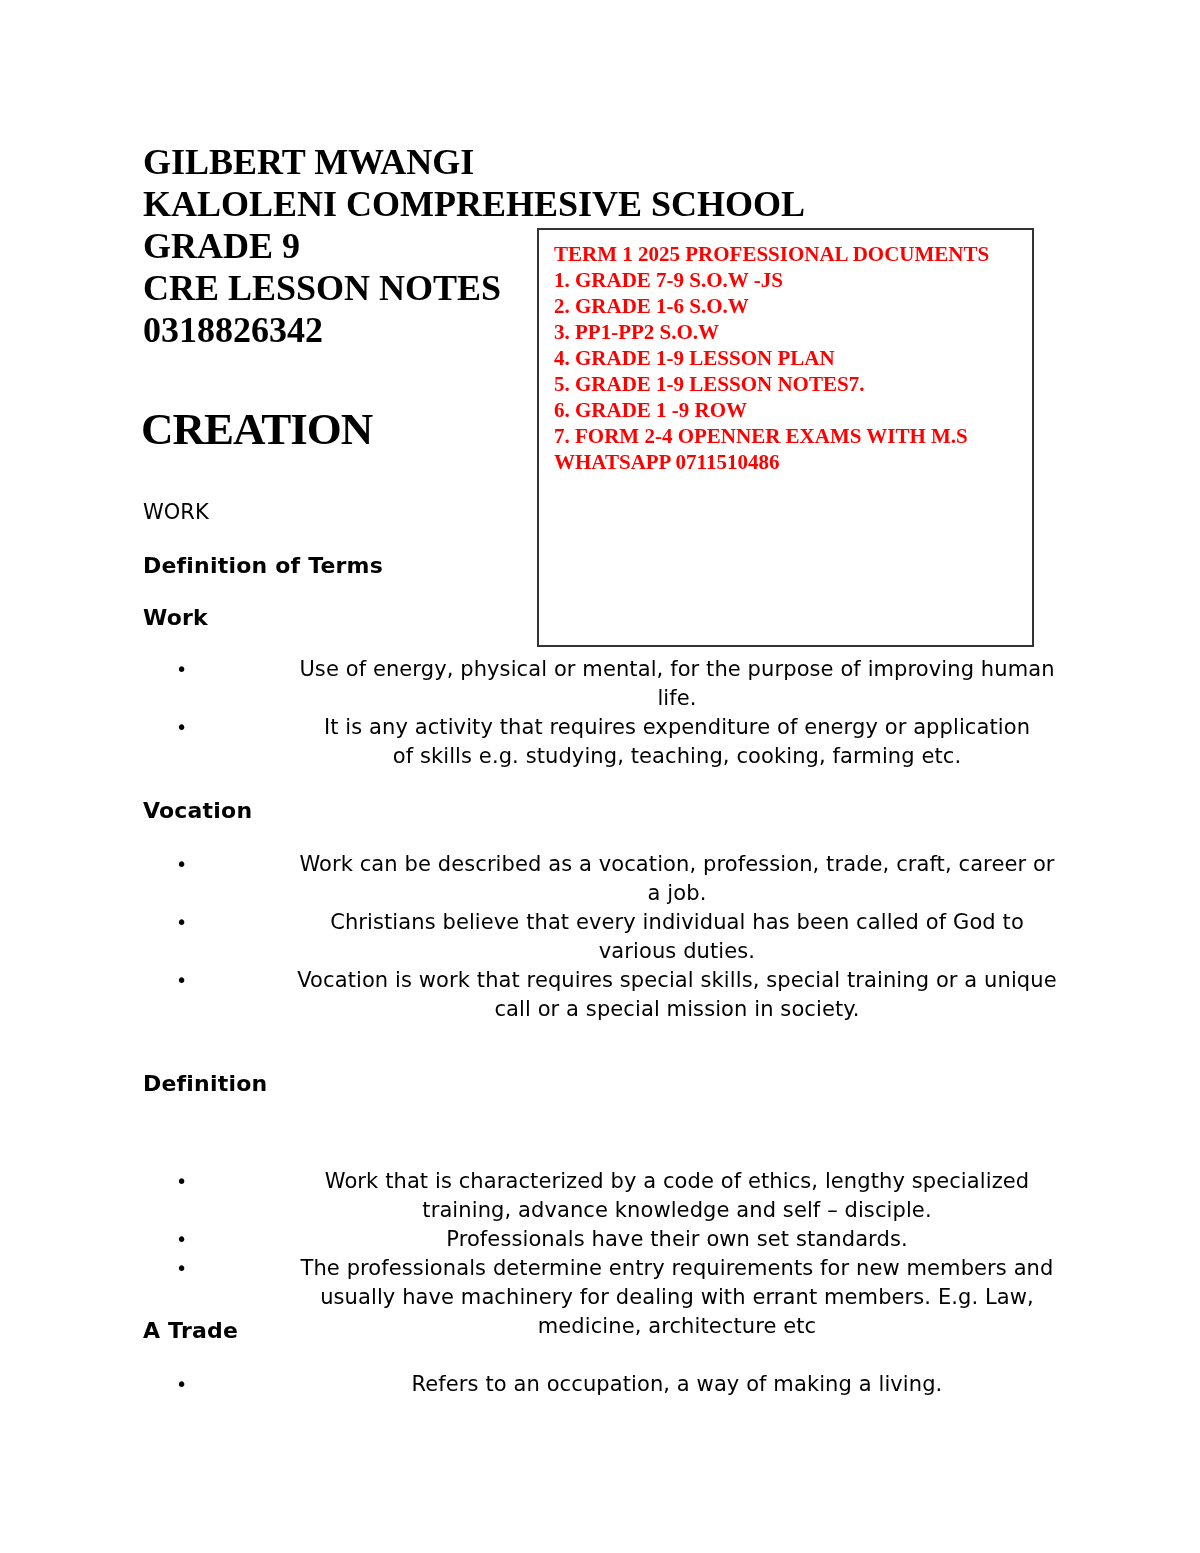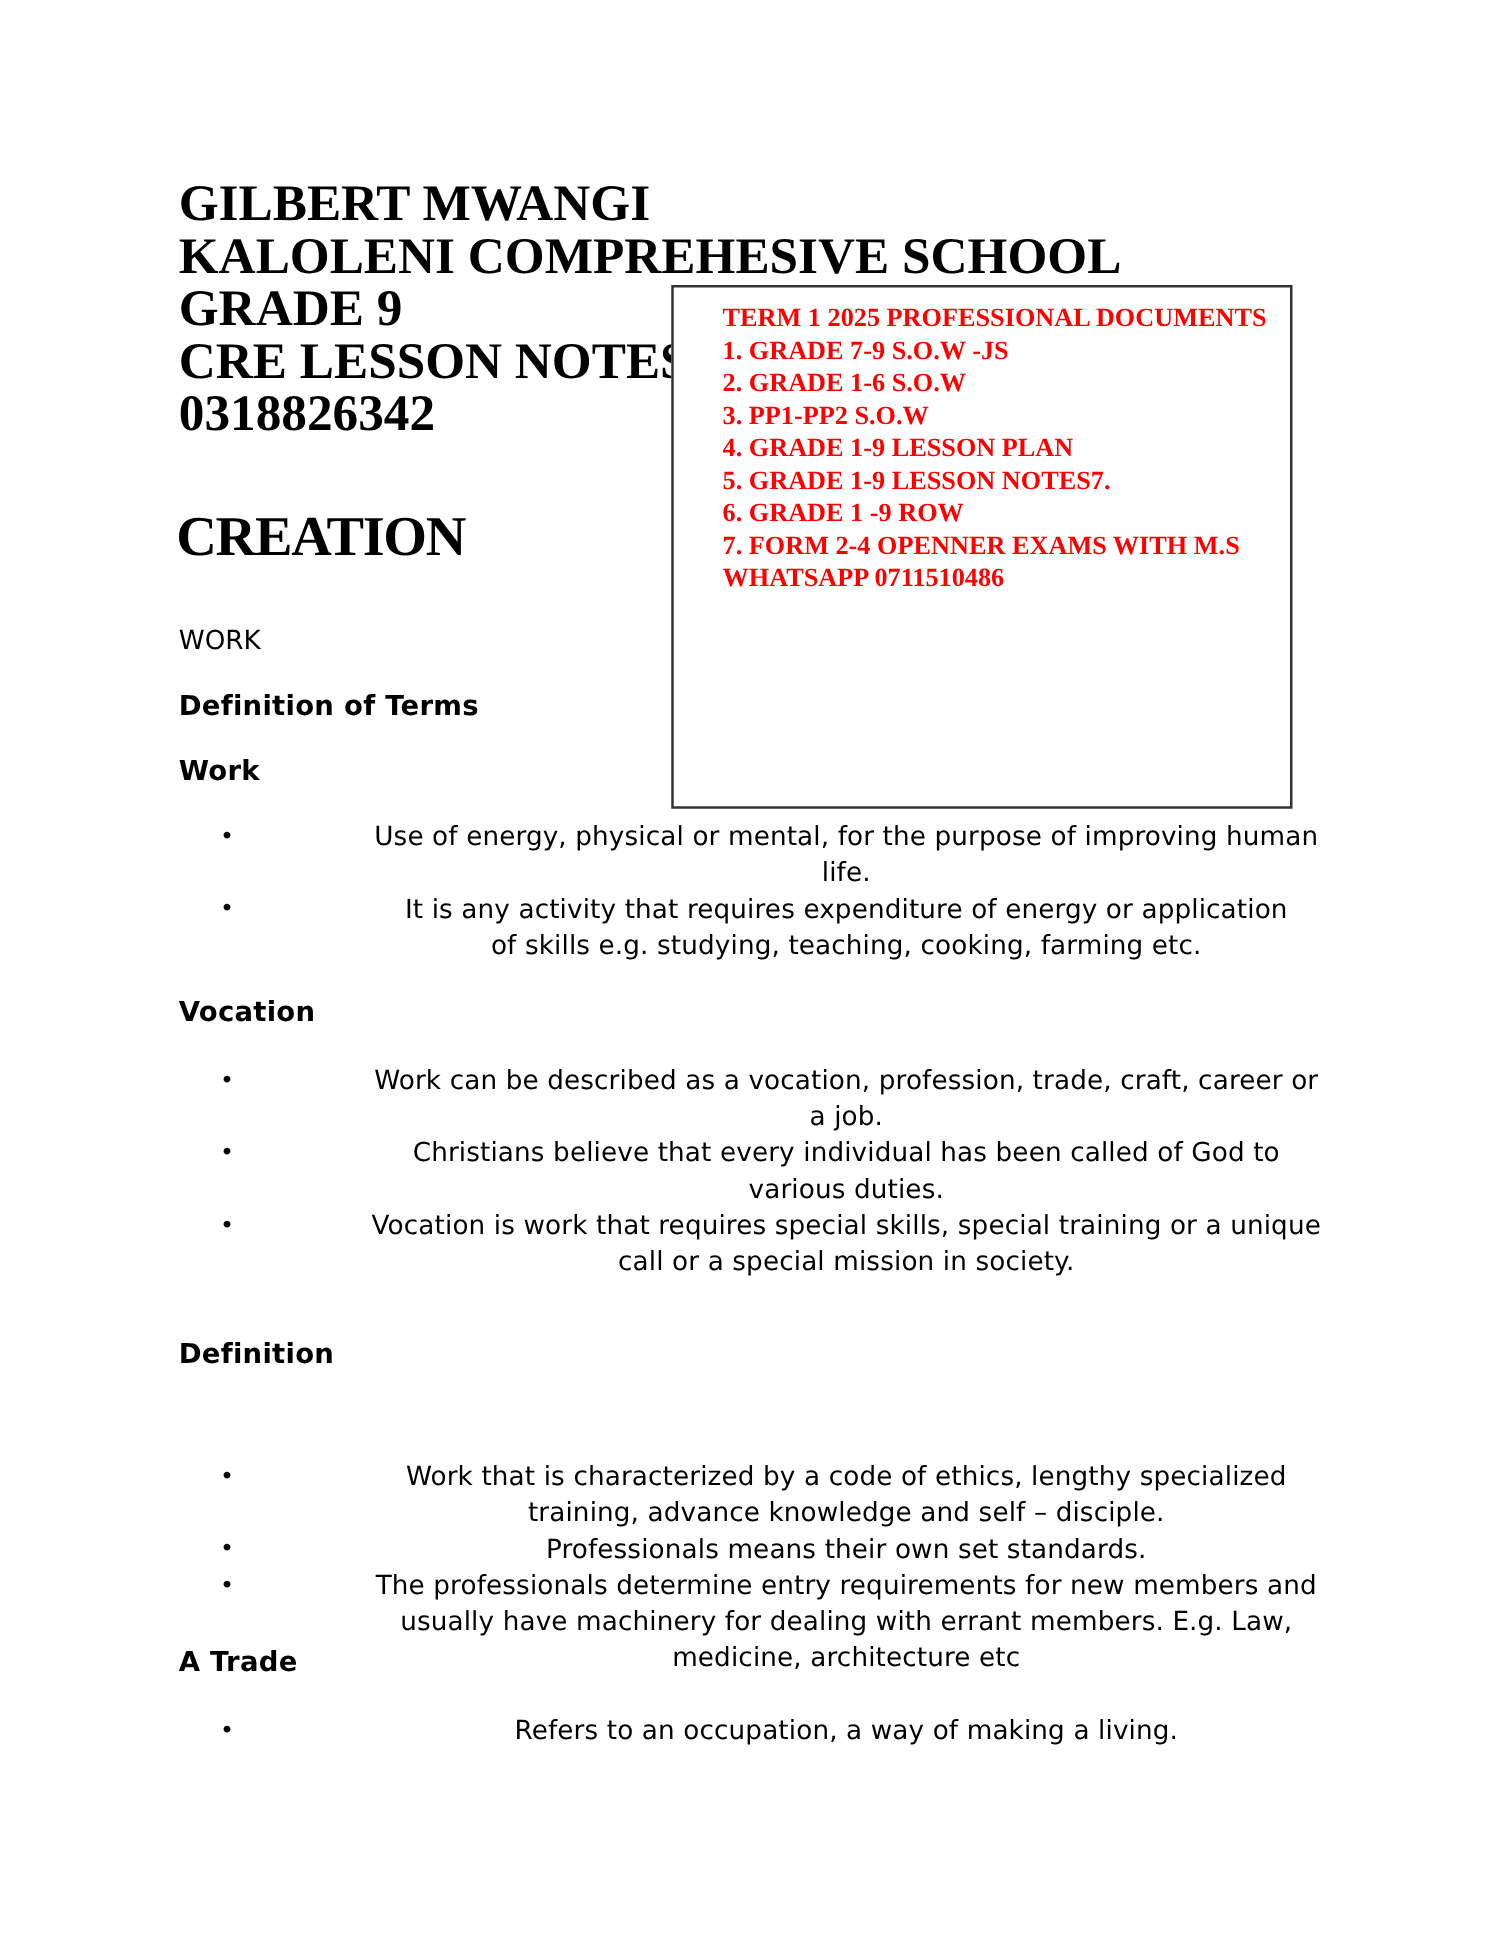--- a/index.html
+++ b/index.html
@@ -18,21 +18,21 @@
     overflow: hidden;
   }
 
   
   .header-block {
     position: absolute;
     left: 143px;
     top: 141px;
     font-family: "Liberation Serif", serif;
     font-weight: bold;
-    font-size: 41px;
+    font-size: 36px;
     line-height: 42px;
     color: #000000;
     white-space: nowrap;
   }
 
   
   .ad-box {
     position: absolute;
     left: 537px;
     top: 228px;
@@ -43,21 +43,20 @@
     padding: 11px 8px 0 15px;
     background: #ffffff;
   }
   .ad-box-text {
     font-family: "Liberation Serif", serif;
     font-weight: bold;
     font-size: 21px;
     line-height: 26px;
     color: #ff0000;
     white-space: pre-line;
-    margin-left: 24px;
   }
 
   
   .doc-title {
     position: absolute;
     left: 141px;
     top: 403px;
     font-family: Liberation Serif, serif;
     font-weight: bold;
     font-size: 45px;
@@ -168,21 +167,21 @@
     <li>Christians believe that every individual has been called of God to
 various duties.</li>
     <li>Vocation is work that requires special skills, special training or a unique
 call or a special mission in society.</li>
   </ul>
 
   <div class="sec-heading h-profession">Definition</div>
   <ul class="bullet-list l-profession">
     <li>Work that is characterized by a code of ethics, lengthy specialized
 training, advance knowledge and self – disciple.</li>
-    <li>Professionals means their own set standards.</li>
+    <li>Professionals have their own set standards.</li>
     <li>The professionals determine entry requirements for new members and
 usually have machinery for dealing with errant members. E.g. Law,
 medicine, architecture etc</li>
   </ul>
 
   <div class="sec-heading h-trade">A Trade</div>
   <ul class="bullet-list l-trade">
     <li>Refers to an occupation, a way of making a living.</li>
   </ul>
 

